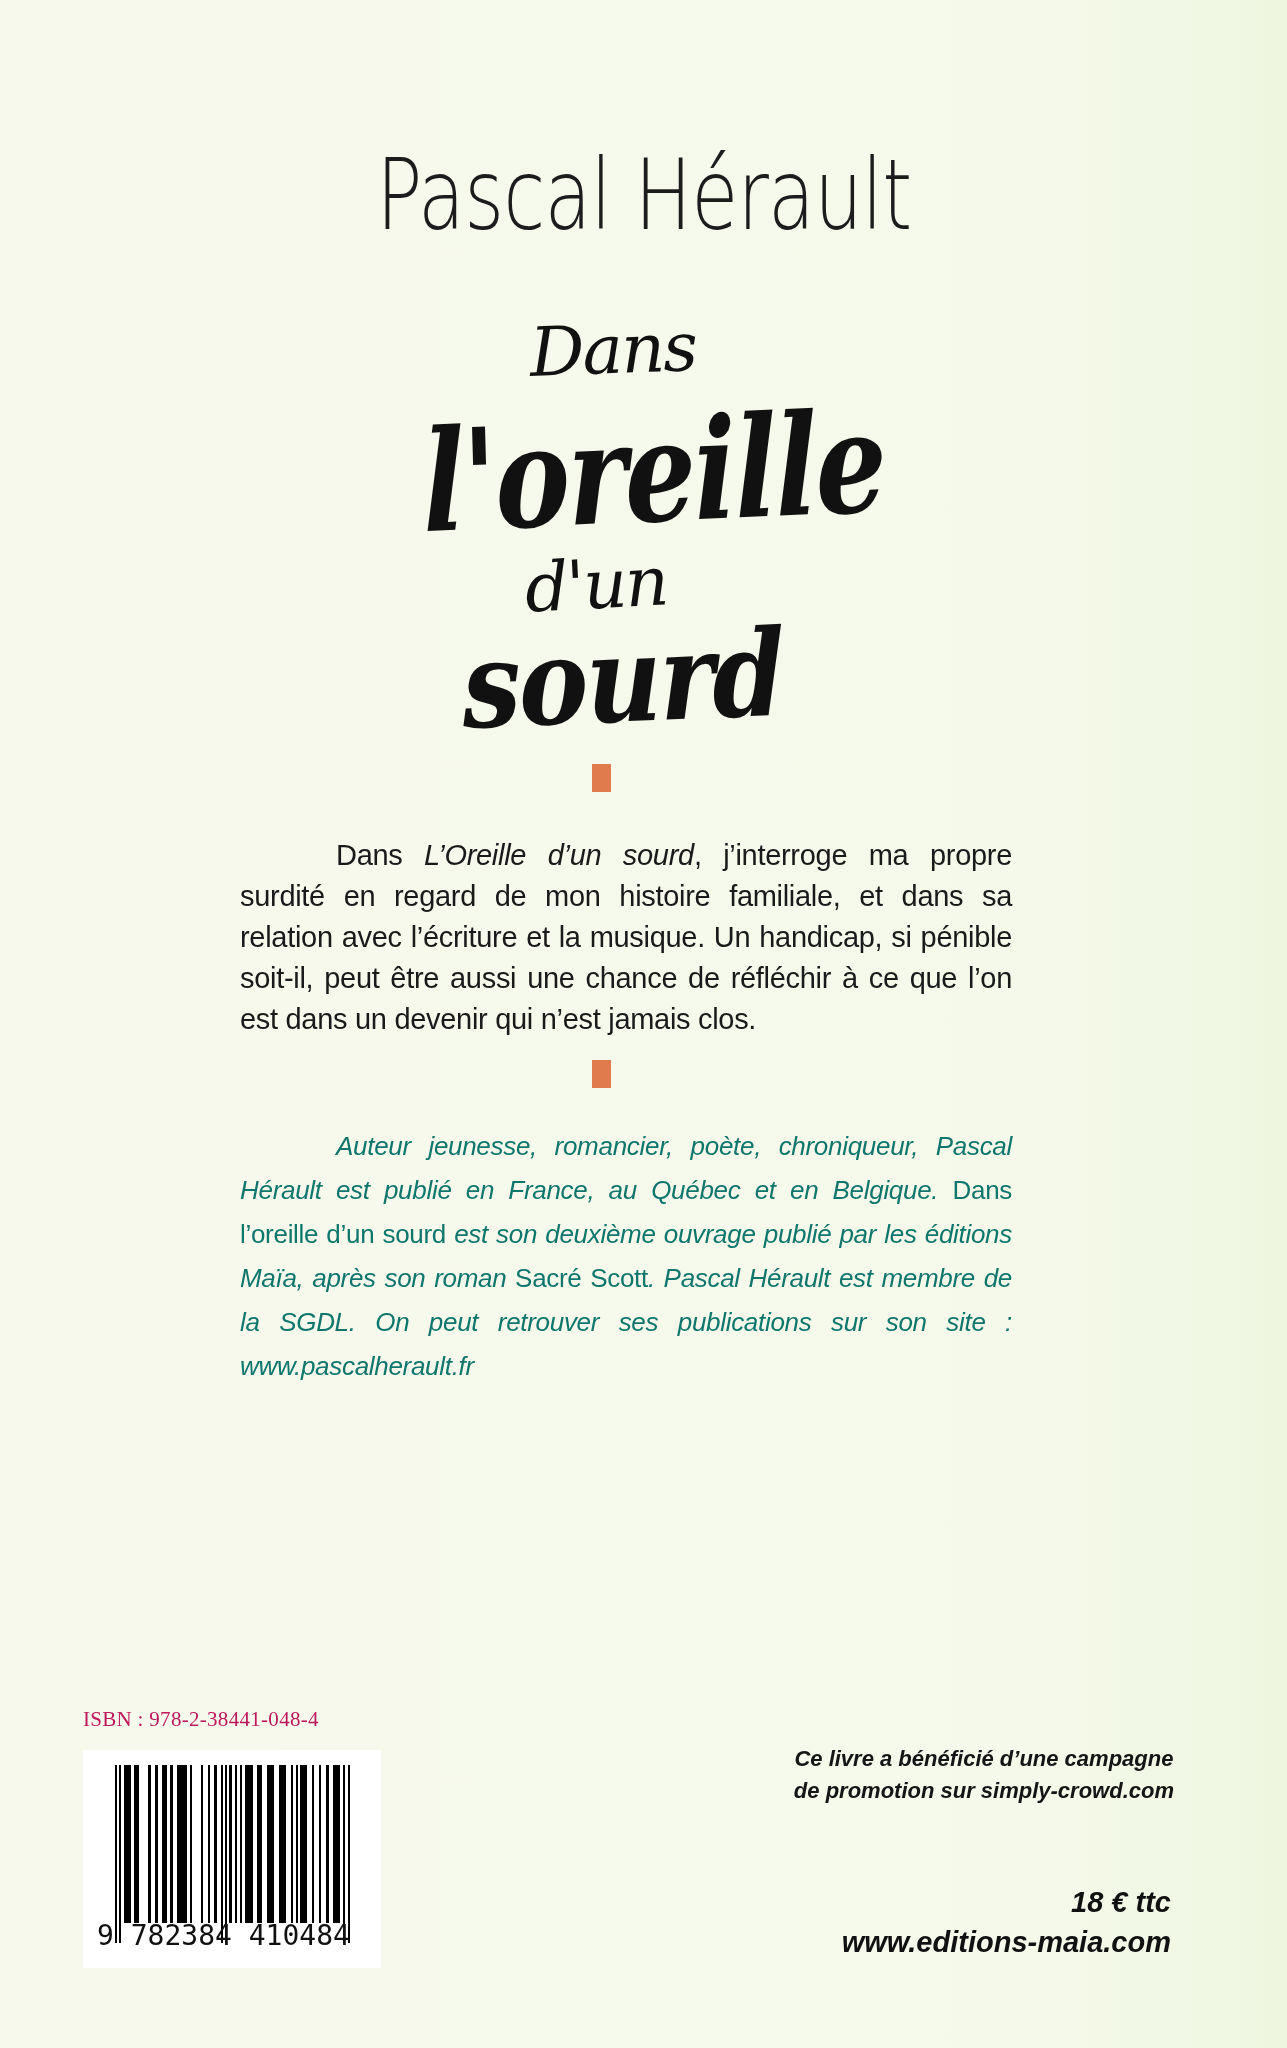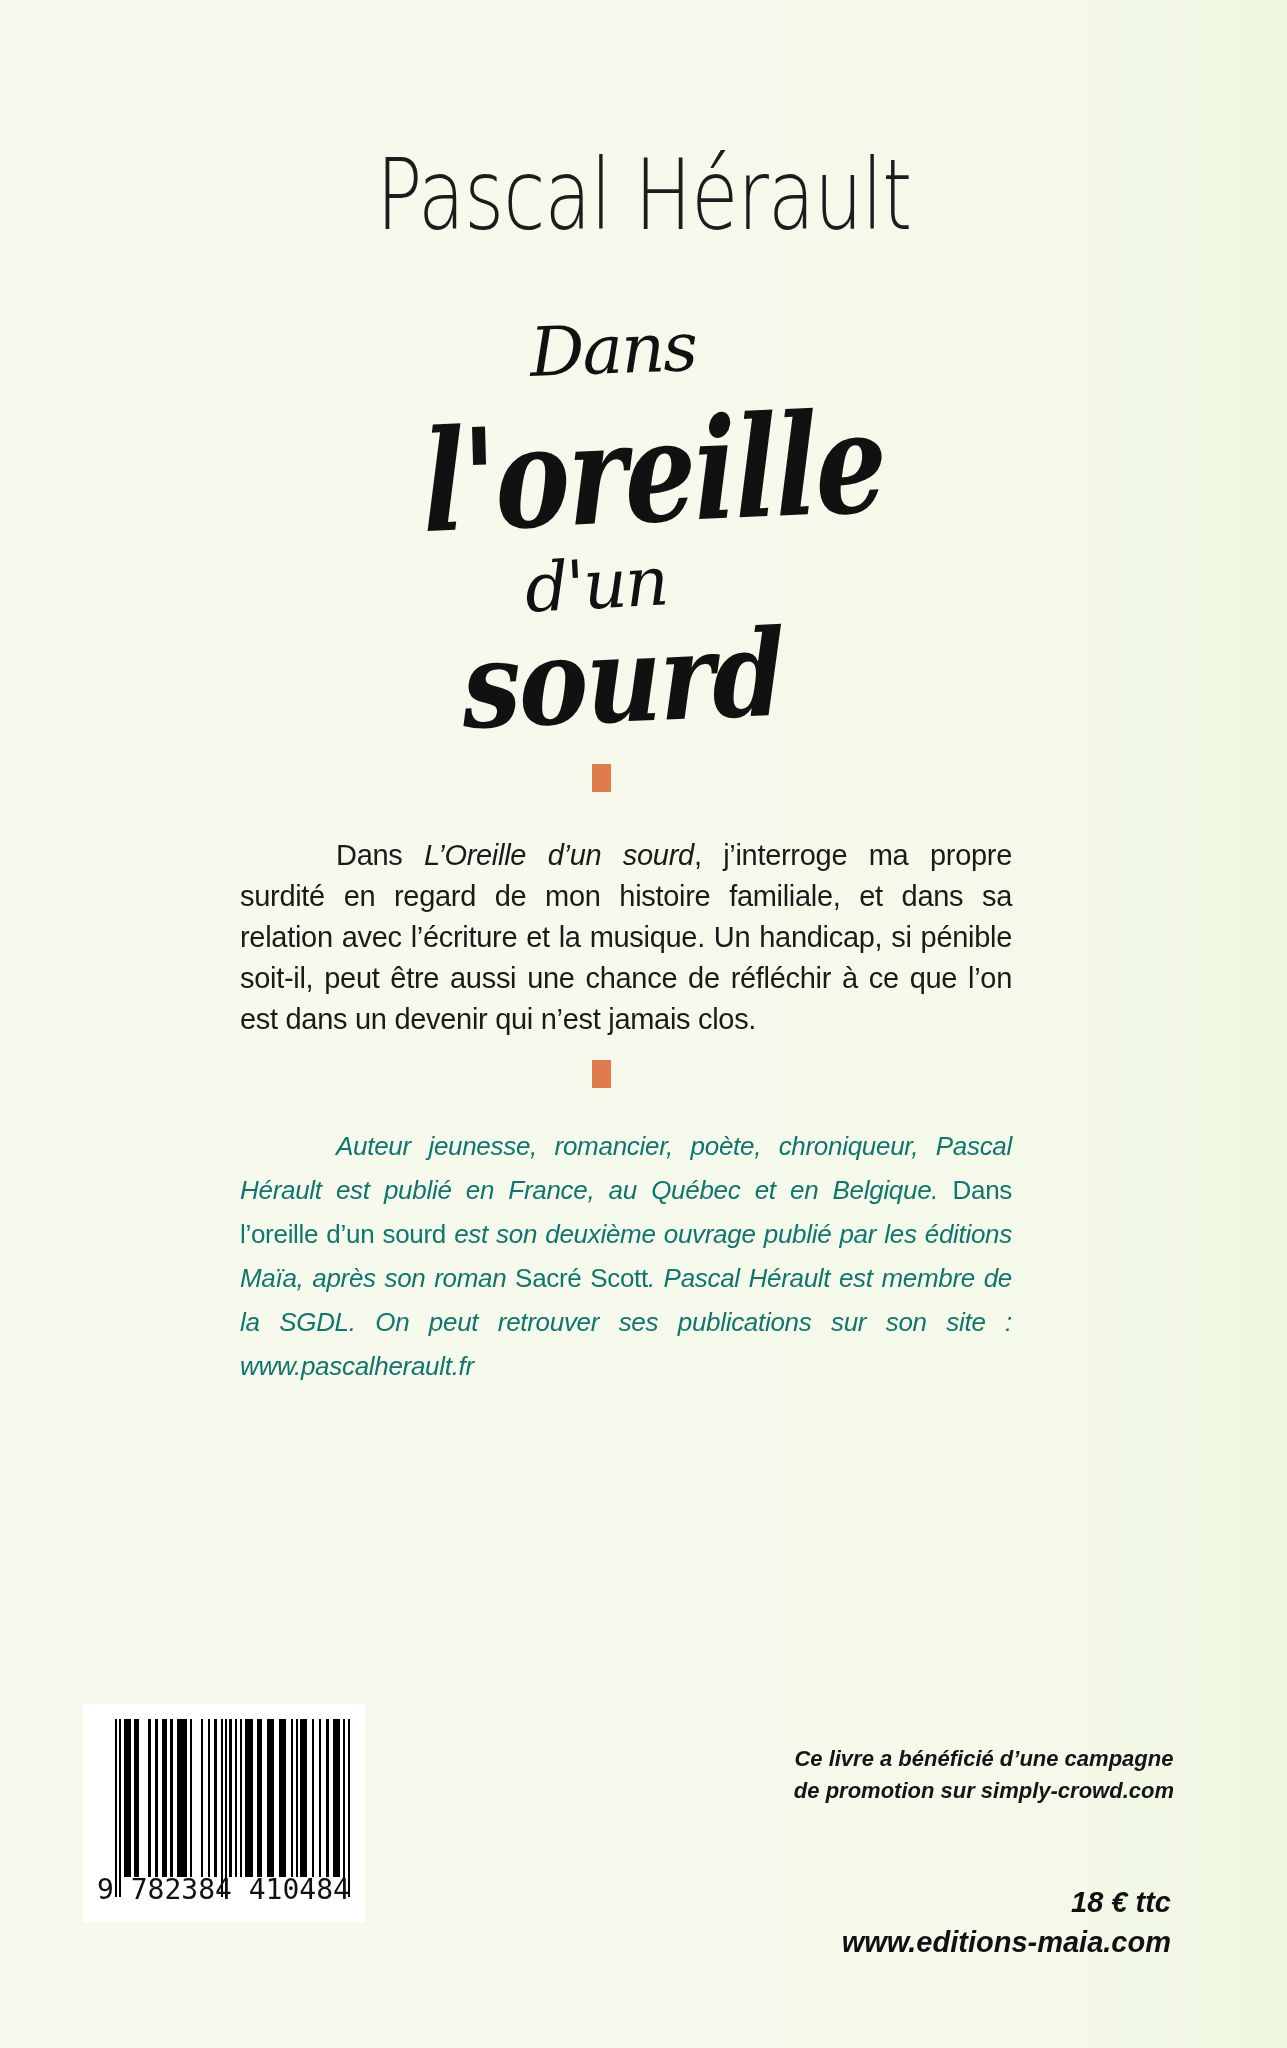--- a/index.html
+++ b/index.html
@@ -91,24 +91,25 @@
       left: 83px;
       top: 1707px;
       font-family: Liberation Serif, serif;
       font-size: 21px;
       color: #be185d;
       letter-spacing: 0.3px;
     }
     .barcode {
       position: absolute;
       left: 83px;
-      top: 1704px;
+      top: 1750px;
       width: 282px;
       height: 218px;
       background: #ffffff;
+      padding-left: 16px;
     }
     .bars {
       position: absolute;
       left: 32px;
       top: 15px;
       width: 238px;
       height: 178px;
     }
     .bars svg { display: block; }
     .barcode-digits {

